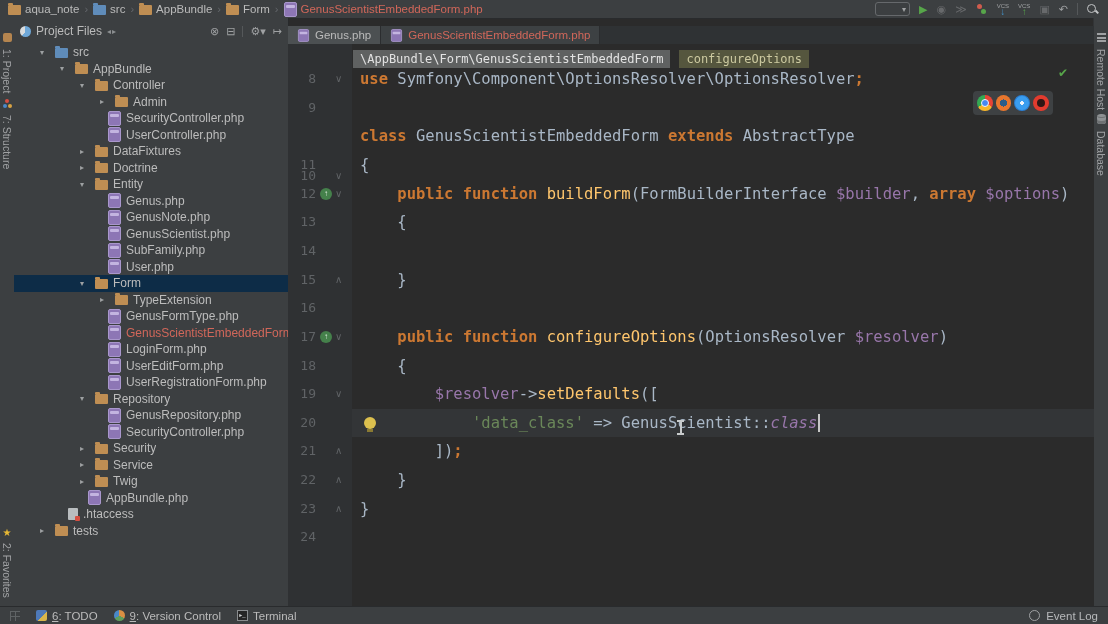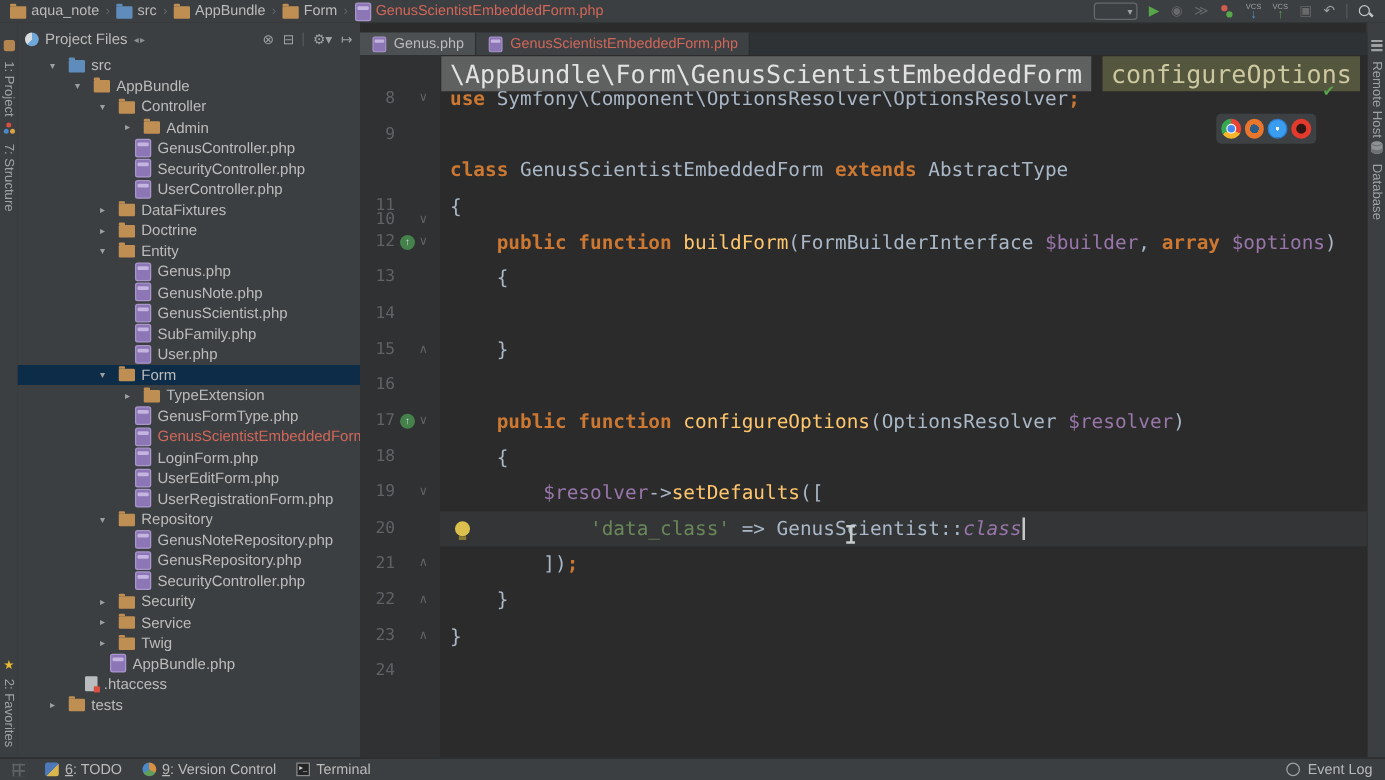--- a/index.html
+++ b/index.html
@@ -86,21 +86,21 @@
   .cur-line{position:absolute;left:0;right:0;height:28.65px;background:#333537;}
   .code-line{position:absolute;left:0;right:0;height:28.65px;line-height:28.65px;padding-left:8px;
              font-family:"DejaVu Sans Mono",monospace;font-size:15.5px;white-space:pre;cursor:text;}
   .tk-k{color:#cc7832;font-weight:bold;} .tk-t{color:#a9b7c6;} .tk-m{color:#ffc66d;}
   .tk-v{color:#9876aa;} .tk-s{color:#6a8759;} .tk-c{color:#9876aa;font-style:italic;}
   .caret{display:inline-block;width:2px;height:18px;background:#c7c7c7;vertical-align:-4px;margin-left:1px;}
   .bulb{position:absolute;left:12px;width:12px;height:12px;border-radius:50%;background:#dcc04e;cursor:default;}
   .bulb::after{content:"";position:absolute;left:3px;bottom:-3px;width:6px;height:3px;background:#8a7a33;}
 
   #code-header{position:absolute;left:288px;top:46px;right:14px;height:26px;display:flex;align-items:center;gap:9px;padding-left:65px;
-               font-family:"DejaVu Sans Mono",monospace;font-size:20px;}
+               font-family:"DejaVu Sans Mono",monospace;font-size:12px;}
   .ns-box{background:#5f6161;color:#e2e2e2;padding:2px 7px;}
   .method-box{background:#55563e;color:#ccc9a0;padding:2px 7px;}
 
   #inspect-ok{position:absolute;left:1058px;top:66px;color:#57a64a;font-size:12px;}
   #browser-bar{position:absolute;left:973px;top:91px;width:80px;height:24px;background:#3e4143;border-radius:4px;
                display:flex;align-items:center;gap:3px;padding:0 4px;box-sizing:border-box;}
   .bico{width:16px;height:16px;border-radius:50%;position:relative;}
   .chrome{background:conic-gradient(#e84335 0 33%,#f7b529 33% 66%,#34a853 66% 100%);}
   .chrome::after{content:"";position:absolute;left:4px;top:4px;width:8px;height:8px;border-radius:50%;background:#4688f1;border:1.5px solid #f4f4f4;box-sizing:border-box;}
   .firefox{background:radial-gradient(circle at 50% 50%,#2a5d8a 0 32%,#e8762d 32% 100%);}
@@ -236,25 +236,20 @@
           <span class="lbl">Controller</span>
         </div>
         <div class="tree-row" style="padding-left: 86px;">
           <span class="arrow">▸</span>
           <span class="ic ic-folder"></span>
           <span class="lbl">Admin</span>
         </div>
         <div class="tree-row" style="padding-left: 86px;">
           <span class="arrow spacer"></span>
           <span class="ic ic-php"></span>
-          <span class="lbl">GenusController.php</span>
-        </div>
-        <div class="tree-row" style="padding-left: 86px;">
-          <span class="arrow spacer"></span>
-          <span class="ic ic-php"></span>
           <span class="lbl">SecurityController.php</span>
         </div>
         <div class="tree-row" style="padding-left: 86px;">
           <span class="arrow spacer"></span>
           <span class="ic ic-php"></span>
           <span class="lbl">UserController.php</span>
         </div>
         <div class="tree-row" style="padding-left: 66px;">
           <span class="arrow">▸</span>
           <span class="ic ic-folder"></span>
@@ -327,25 +322,20 @@
         </div>
         <div class="tree-row" style="padding-left: 86px;">
           <span class="arrow spacer"></span>
           <span class="ic ic-php"></span>
           <span class="lbl">UserRegistrationForm.php</span>
         </div>
         <div class="tree-row" style="padding-left: 66px;">
           <span class="arrow">▾</span>
           <span class="ic ic-folder"></span>
           <span class="lbl">Repository</span>
-        </div>
-        <div class="tree-row" style="padding-left: 86px;">
-          <span class="arrow spacer"></span>
-          <span class="ic ic-php"></span>
-          <span class="lbl">GenusNoteRepository.php</span>
         </div>
         <div class="tree-row" style="padding-left: 86px;">
           <span class="arrow spacer"></span>
           <span class="ic ic-php"></span>
           <span class="lbl">GenusRepository.php</span>
         </div>
         <div class="tree-row" style="padding-left: 86px;">
           <span class="arrow spacer"></span>
           <span class="ic ic-php"></span>
           <span class="lbl">SecurityController.php</span>

